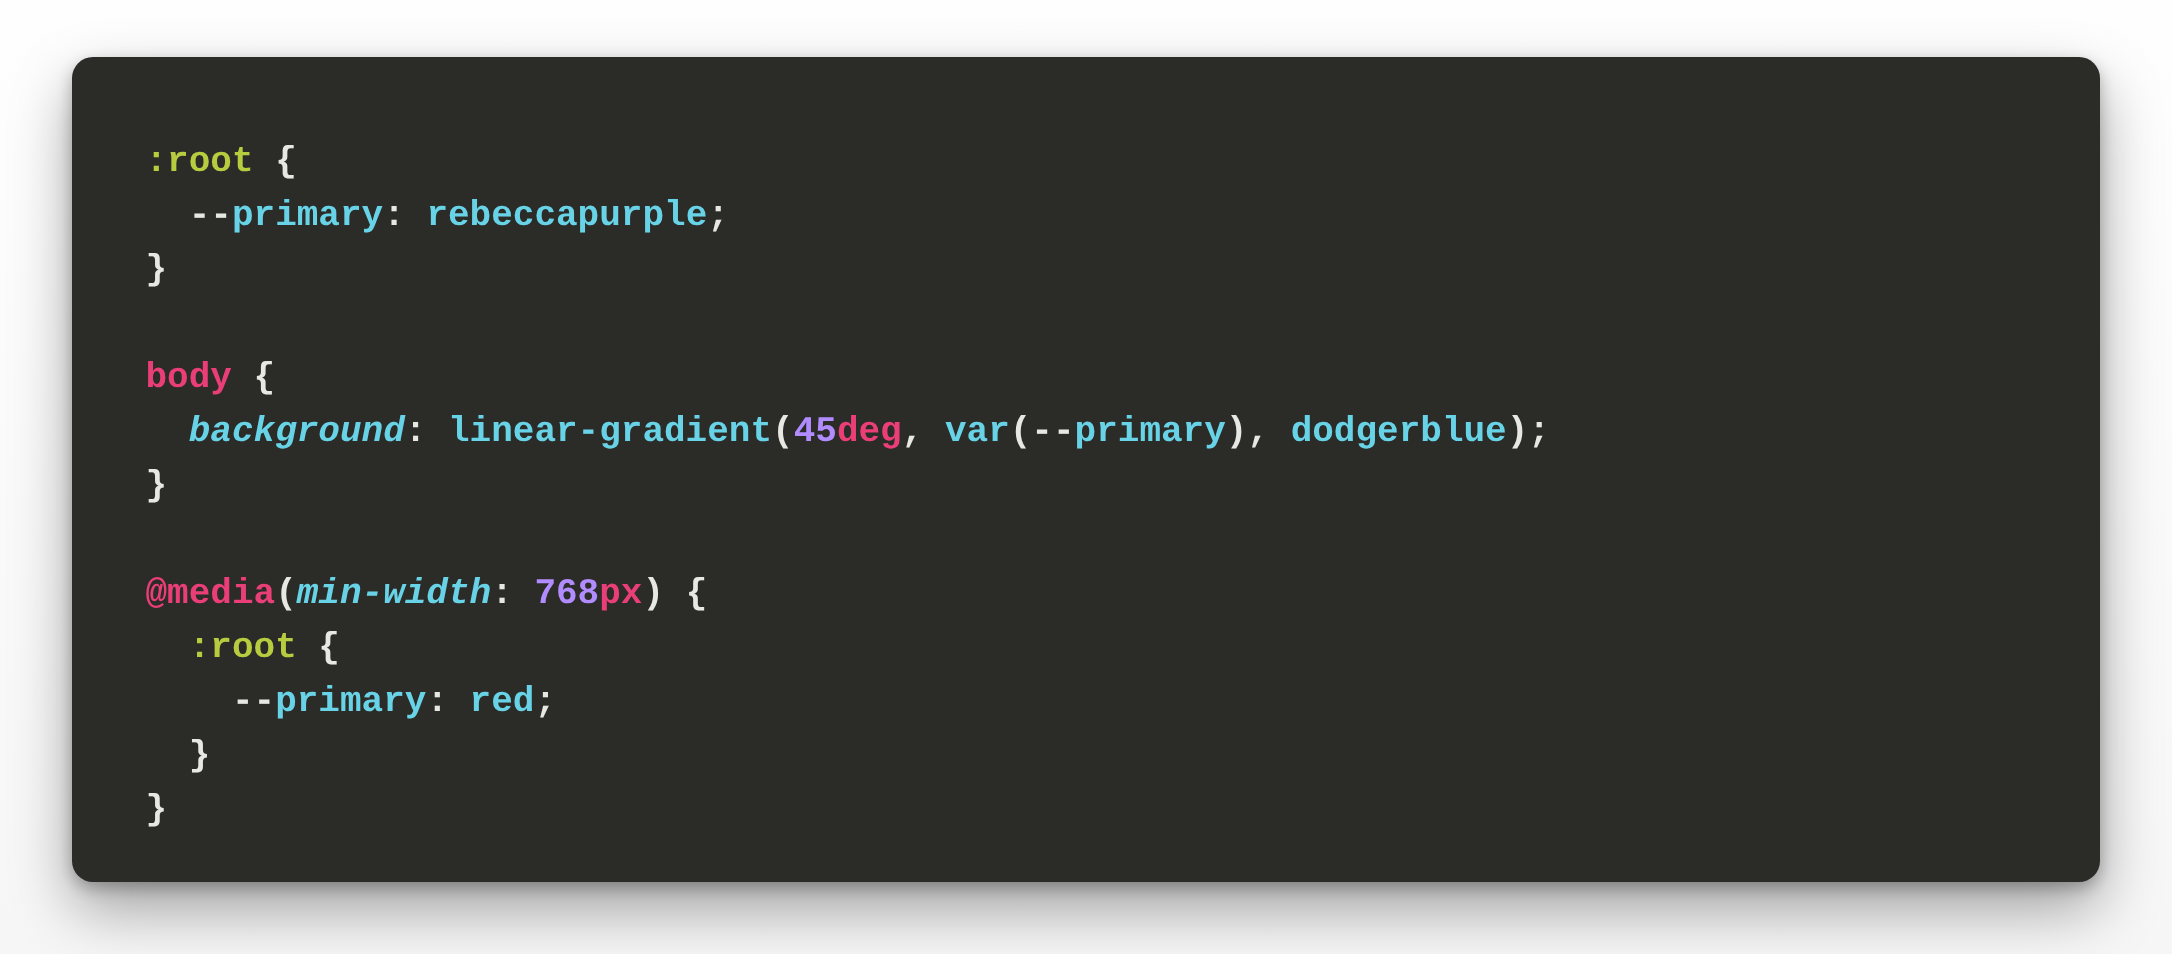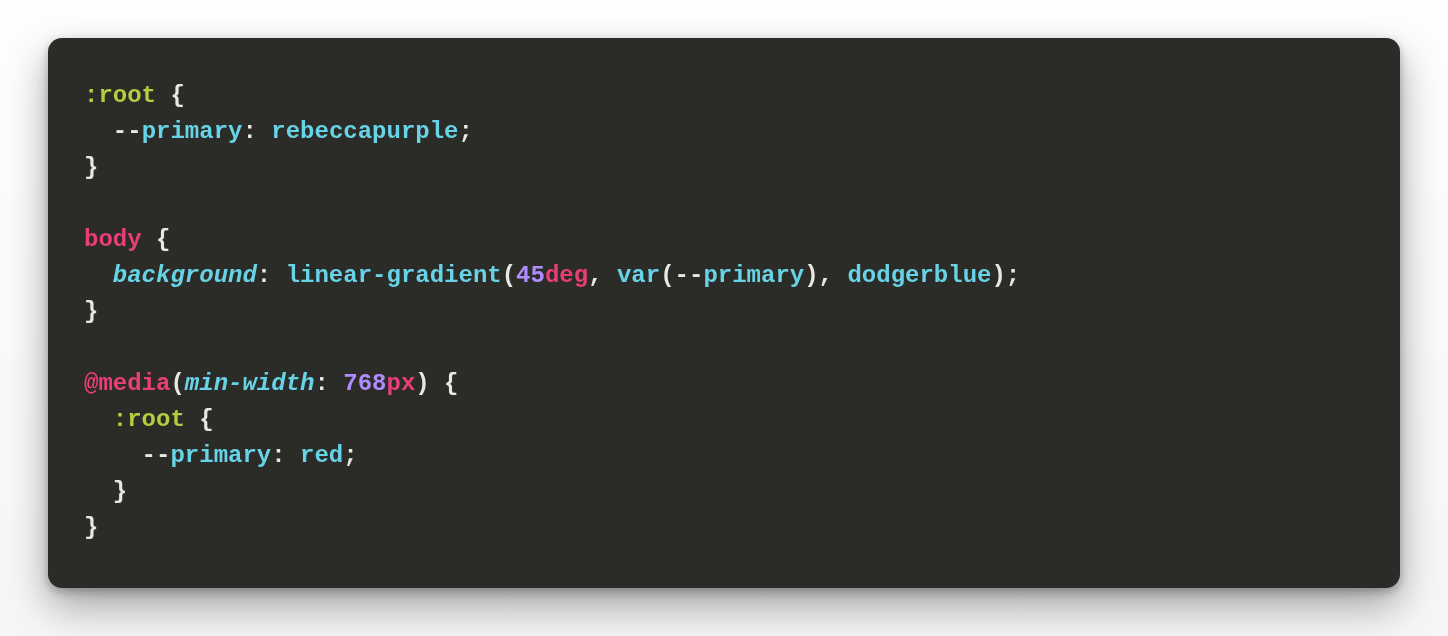--- a/index.html
+++ b/index.html
@@ -20,21 +20,21 @@
   }
   .code-card {
     background: #2b2b28;
     border-radius: 14px;
     box-shadow: 0 18px 40px rgba(0,0,0,0.35), 0 4px 10px rgba(0,0,0,0.25);
     padding: 40px 36px 46px 36px;
     box-sizing: border-box;
     height: 550px;
   }
   pre.code {
-    margin: 0;
+    margin: 13px;
     white-space: pre;
     font-size: 24px;
     line-height: 36px;
     font-weight: 600;
     color: #e8e8e3;
     font-family: inherit;
   }
   .tok-sel   { color: #b7cc3f; }           
   .tok-tag   { color: #ea3e78; }           
   .tok-prop  { color: #68d3e6; font-style: italic; } 

